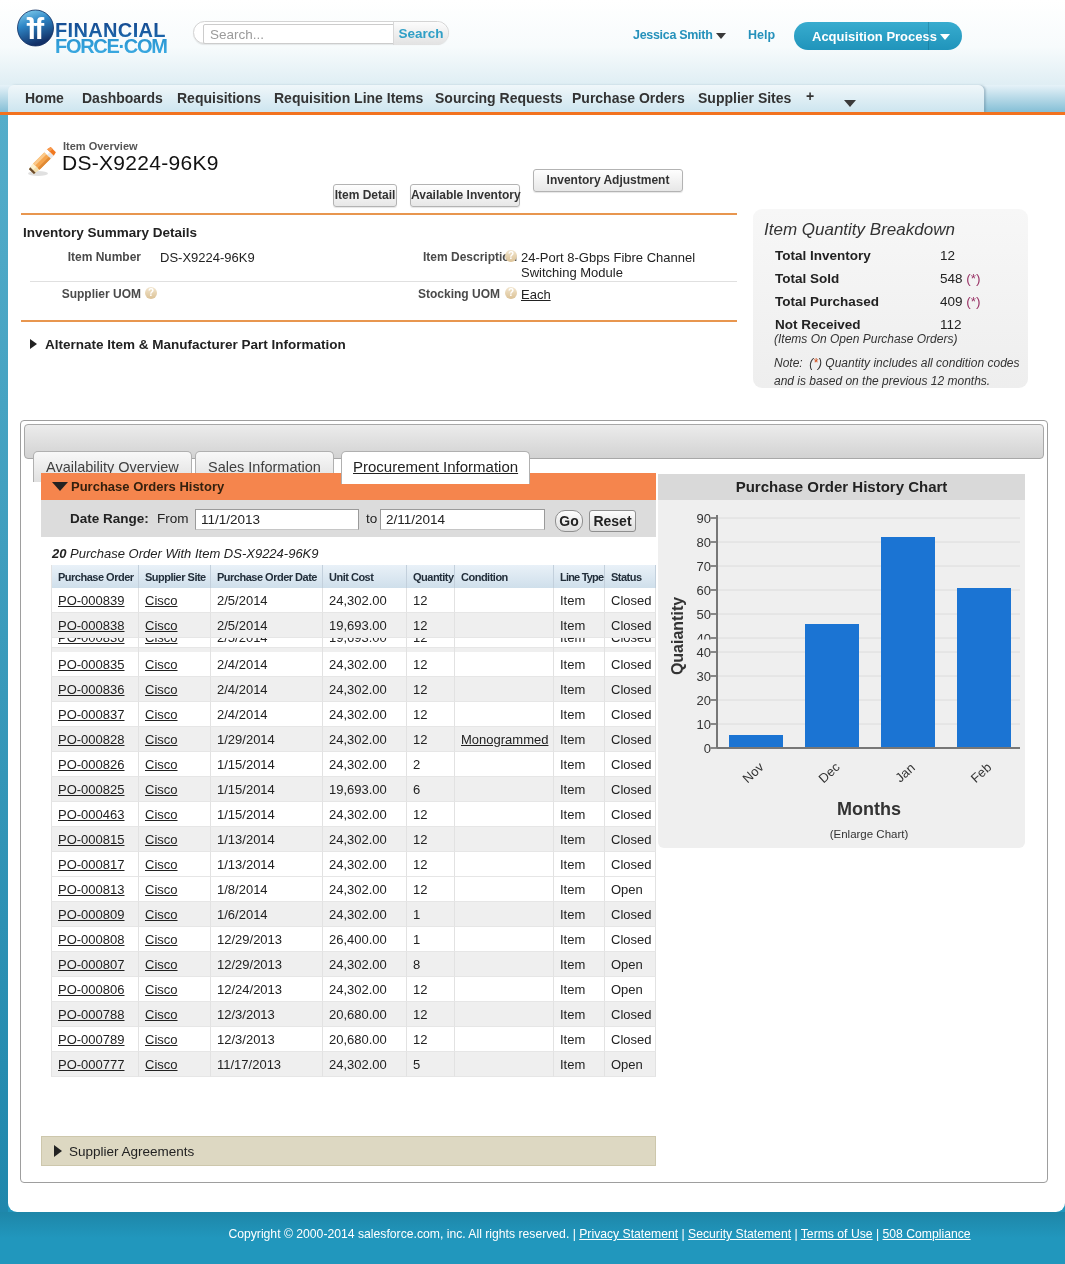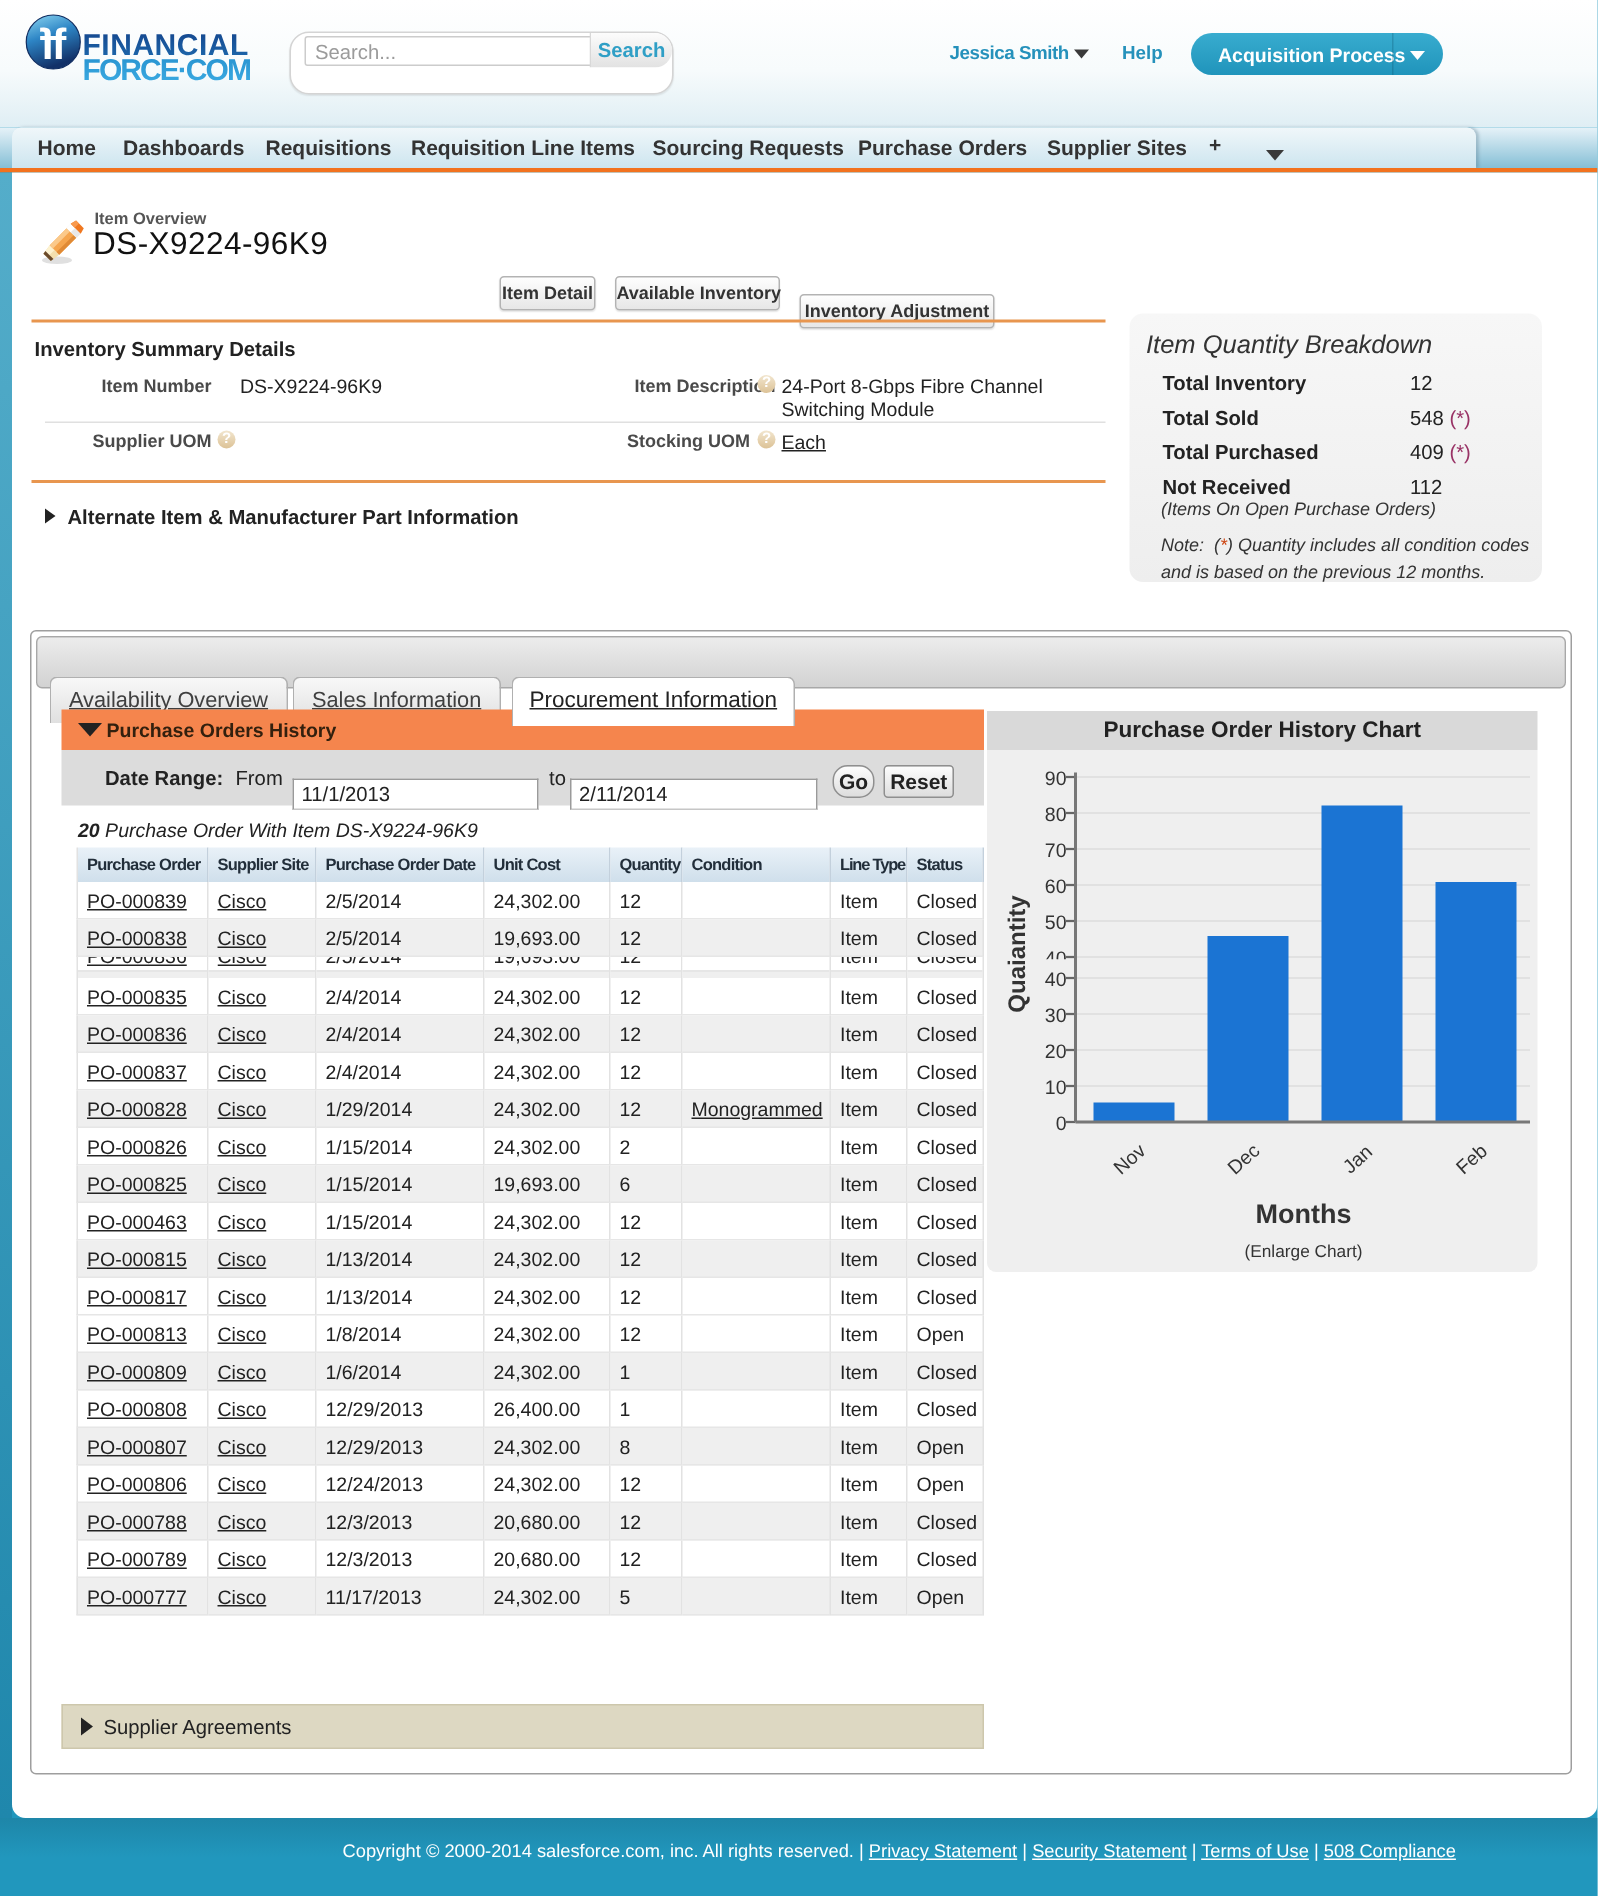--- a/index.html
+++ b/index.html
@@ -13,21 +13,21 @@
 #orangerule { left:0; top:112px; width:1065px; height:3px; background:#f2721f; }
 #tabstrip { left:8px; top:85px; width:976px; height:27px; border-radius:6px 6px 0 0; background:linear-gradient(#f0f7fa, #cde5ef); box-shadow:2px 0 2px rgba(90,120,140,.35); }
 #tabstrip .tb { position:absolute; top:5px; font-size:14px; font-weight:bold; color:#333; white-space:nowrap; }
 #plus { font-size:17px; font-weight:bold; color:#3a3a3a; }
 .dtri { display:inline-block; width:0; height:0; border-left:6px solid transparent; border-right:6px solid transparent; border-top:7px solid #3a3a3a; }
 
 
 #logo { left:14px; top:8px; }
 
 
-#searchpill { left:193px; top:21px; width:256px; height:42px; border-radius:13px; background:#fff; border:1px solid #d4d4d4; box-shadow:0 1px 1px rgba(0,0,0,.08); }
+#searchpill { left:193px; top:21px; width:256px; height:23px; border-radius:13px; background:#fff; border:1px solid #d4d4d4; box-shadow:0 1px 1px rgba(0,0,0,.08); }
 #searchinput { position:absolute; left:9px; top:2px; width:193px; height:20px; border:1px solid #ccc; border-radius:2px; font-size:13.5px; color:#9b9b9b; line-height:19px; padding-left:6px; background:#fff; }
 #searchbtn { position:absolute; right:0; top:0; width:55px; height:23px; border-radius:0 13px 13px 0; background:linear-gradient(#fcfcfc,#e2e2e2); border-left:1px solid #d8d8d8; font-size:13.5px; font-weight:bold; color:#2f9fc6; text-align:center; line-height:23px; }
 
 #usr { left:633px; top:28px; font-size:12.5px; font-weight:bold; letter-spacing:-0.3px; color:#2591bb; }
 #usrtri { left:716px; top:33px; border-left-width:5.5px; border-right-width:5.5px; border-top-width:6.5px; }
 #help { left:748px; top:28px; font-size:12.5px; font-weight:bold; color:#2591bb; }
 #acqpill { left:794px; top:22px; width:168px; height:28px; border-radius:14px; background:linear-gradient(#38accf,#2094bb); color:#fff; font-size:13px; font-weight:bold; }
 #acqpill span.t { position:absolute; left:18px; top:7px; }
 #acqpill .sep { position:absolute; right:33px; top:0; width:1px; height:28px; background:rgba(0,60,80,.22); }
 #acqpill .wtri { position:absolute; right:12px; top:12px; width:0; height:0; border-left:5px solid transparent; border-right:5px solid transparent; border-top:6px solid #fff; }
@@ -36,21 +36,21 @@
 #main { left:8px; top:115px; width:1057px; height:1097px; background:#fff; border-radius:0 0 9px 9px; }
 #leftstrip { left:0; top:115px; width:8px; height:1097px; background:linear-gradient(#54adca, #1f87ac); }
 
 
 #itemover { left:63px; top:140px; font-size:11px; font-weight:bold; color:#555; }
 #itemname { left:62px; top:151px; font-size:21px; font-weight:normal; color:#111; letter-spacing:0.3px; }
 
 .btn { position:absolute; height:23px; background:linear-gradient(#fefefe,#e7e7e7); border:1px solid #b3b3b3; border-radius:3px; font-size:12px; font-weight:bold; color:#333; text-align:center; line-height:21px; white-space:nowrap; box-shadow:0 1px 1px rgba(0,0,0,.1); }
 #btn1 { left:333px; top:184px; width:64px; }
 #btn2 { left:410px; top:184px; width:110px; }
-#btn3 { left:533px; top:196px; width:130px; }
+#btn3 { left:533px; top:169px; width:150px; }
 
 
 #isdtop { left:21px; top:213px; width:716px; height:2px; background:#e8964f; }
 #isdhdr { left:23px; top:225px; font-size:13.5px; font-weight:bold; color:#222; }
 .flabel { position:absolute; font-size:12px; font-weight:bold; color:#4a4a4a; text-align:right; }
 .fval { position:absolute; font-size:13px; color:#222; }
 .helpdot { position:absolute; width:12px; height:12px; border-radius:50%; background:linear-gradient(#f2e6cf,#dcc296); color:#fff; font-size:10px; font-weight:bold; text-align:center; line-height:12px; }
 #isddiv { left:30px; top:281px; width:707px; height:1px; background:#e0e0e0; }
 #isdbot { left:21px; top:320px; width:716px; height:2px; background:#e8964f; }
 #altline { left:30px; top:337px; font-size:13.5px; font-weight:bold; color:#222; }
@@ -75,21 +75,21 @@
 
 
 #pohbar { left:41px; top:473px; width:615px; height:27px; background:#f5854d; }
 #pohbar span { position:absolute; left:30px; top:6px; font-size:13px; font-weight:bold; color:#33200e; }
 #pohbar .tri { position:absolute; left:11px; top:9px; width:0; height:0; border-left:8px solid transparent; border-right:8px solid transparent; border-top:9px solid #222; }
 
 #datebar { left:41px; top:500px; width:615px; height:37px; background:#dcdcdc; }
 #datebar .dr { position:absolute; left:29px; top:11px; font-size:13.5px; font-weight:bold; color:#222; }
 #datebar .fr { position:absolute; left:116px; top:11px; font-size:13.5px; color:#222; }
 #datebar .to { position:absolute; left:325px; top:11px; font-size:13.5px; color:#222; }
-.dinput { position:absolute; top:19px; height:21px; border:1px solid #9a9a9a; border-bottom-color:#c6c6c6; background:#fff; font-size:13.5px; color:#222; line-height:19px; padding-left:5px; }
+.dinput { position:absolute; top:9px; height:21px; border:1px solid #9a9a9a; border-bottom-color:#c6c6c6; background:#fff; font-size:13.5px; color:#222; line-height:19px; padding-left:5px; }
 #din1 { left:154px; width:164px; }
 #din2 { left:339px; width:165px; }
 .gbtn { position:absolute; top:10px; height:22px; background:linear-gradient(#fdfdfd,#dddddd); border:1px solid #8f8f8f; border-radius:3px; font-size:14px; font-weight:bold; color:#222; text-align:center; line-height:20px; }
 #gogo { left:514px; width:28px;border-radius:10px; }
 #reset { left:548px; width:47px; }
 
 #count20 { left:52px; top:546px; font-size:13px; font-style:italic; color:#222; }
 
 
 #potable { left:51px; top:565px; border-collapse:separate; border-spacing:0; table-layout:fixed; width:605px; font-size:13px; color:#222; }

